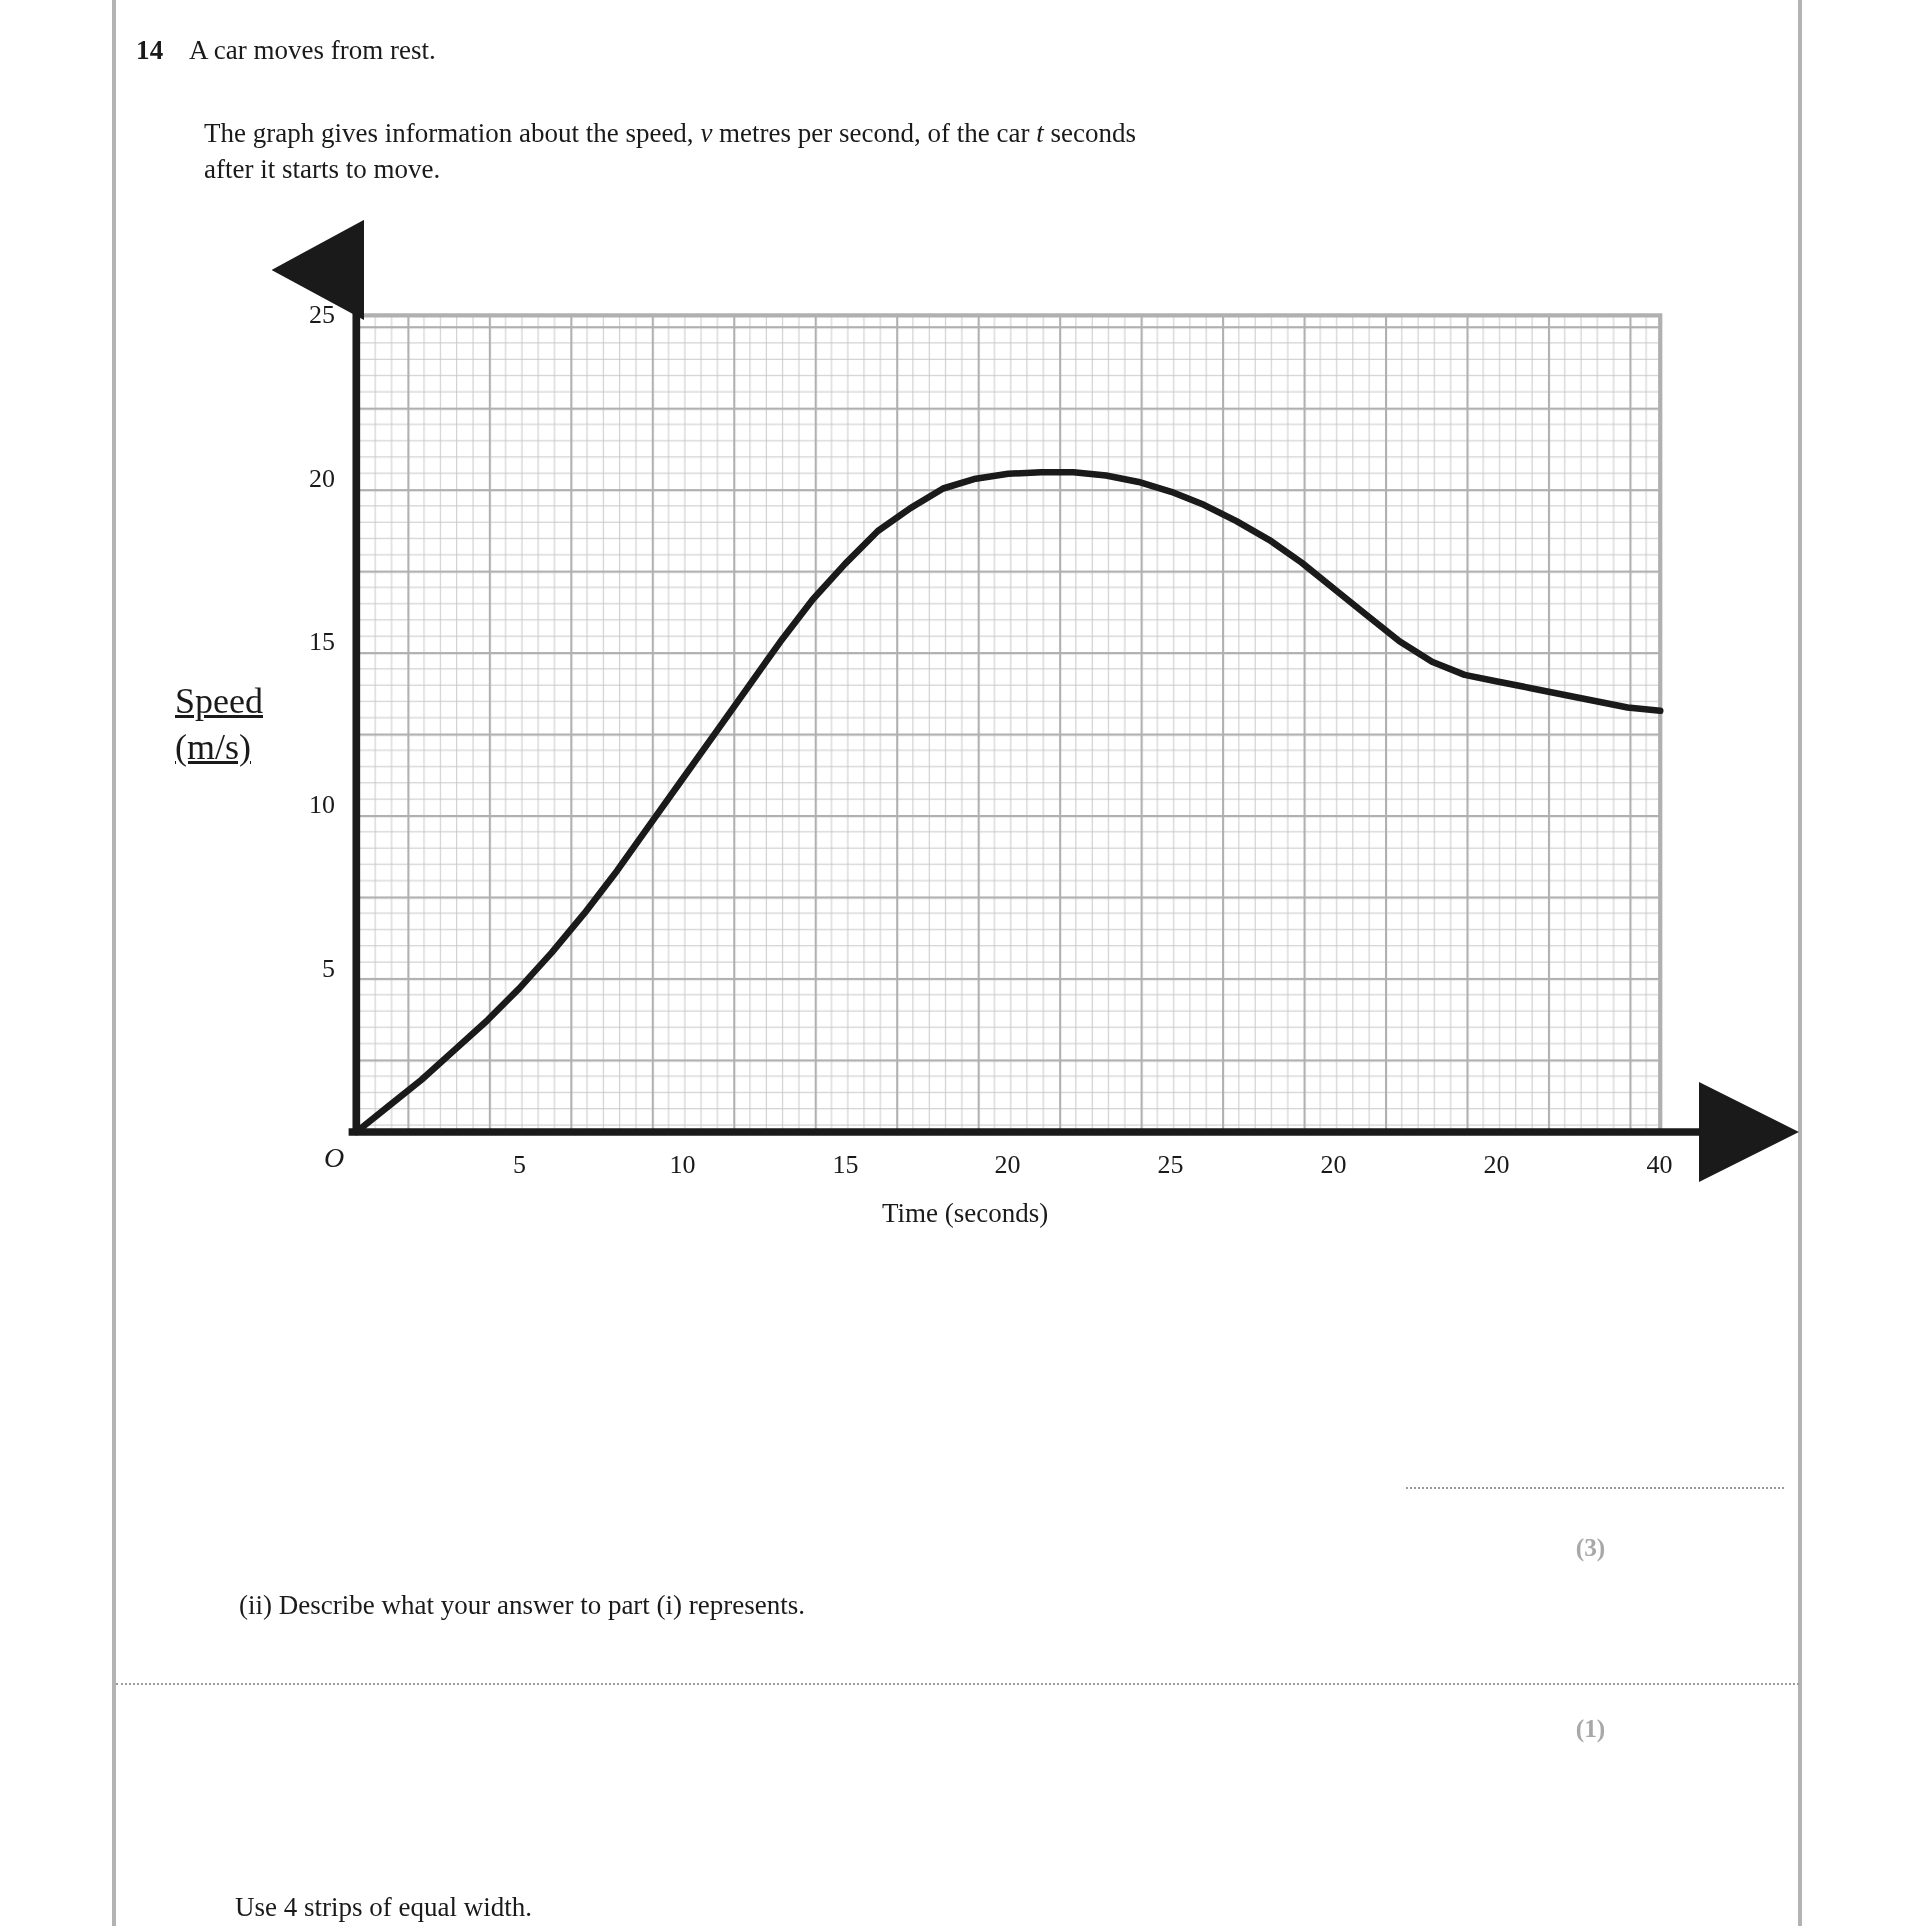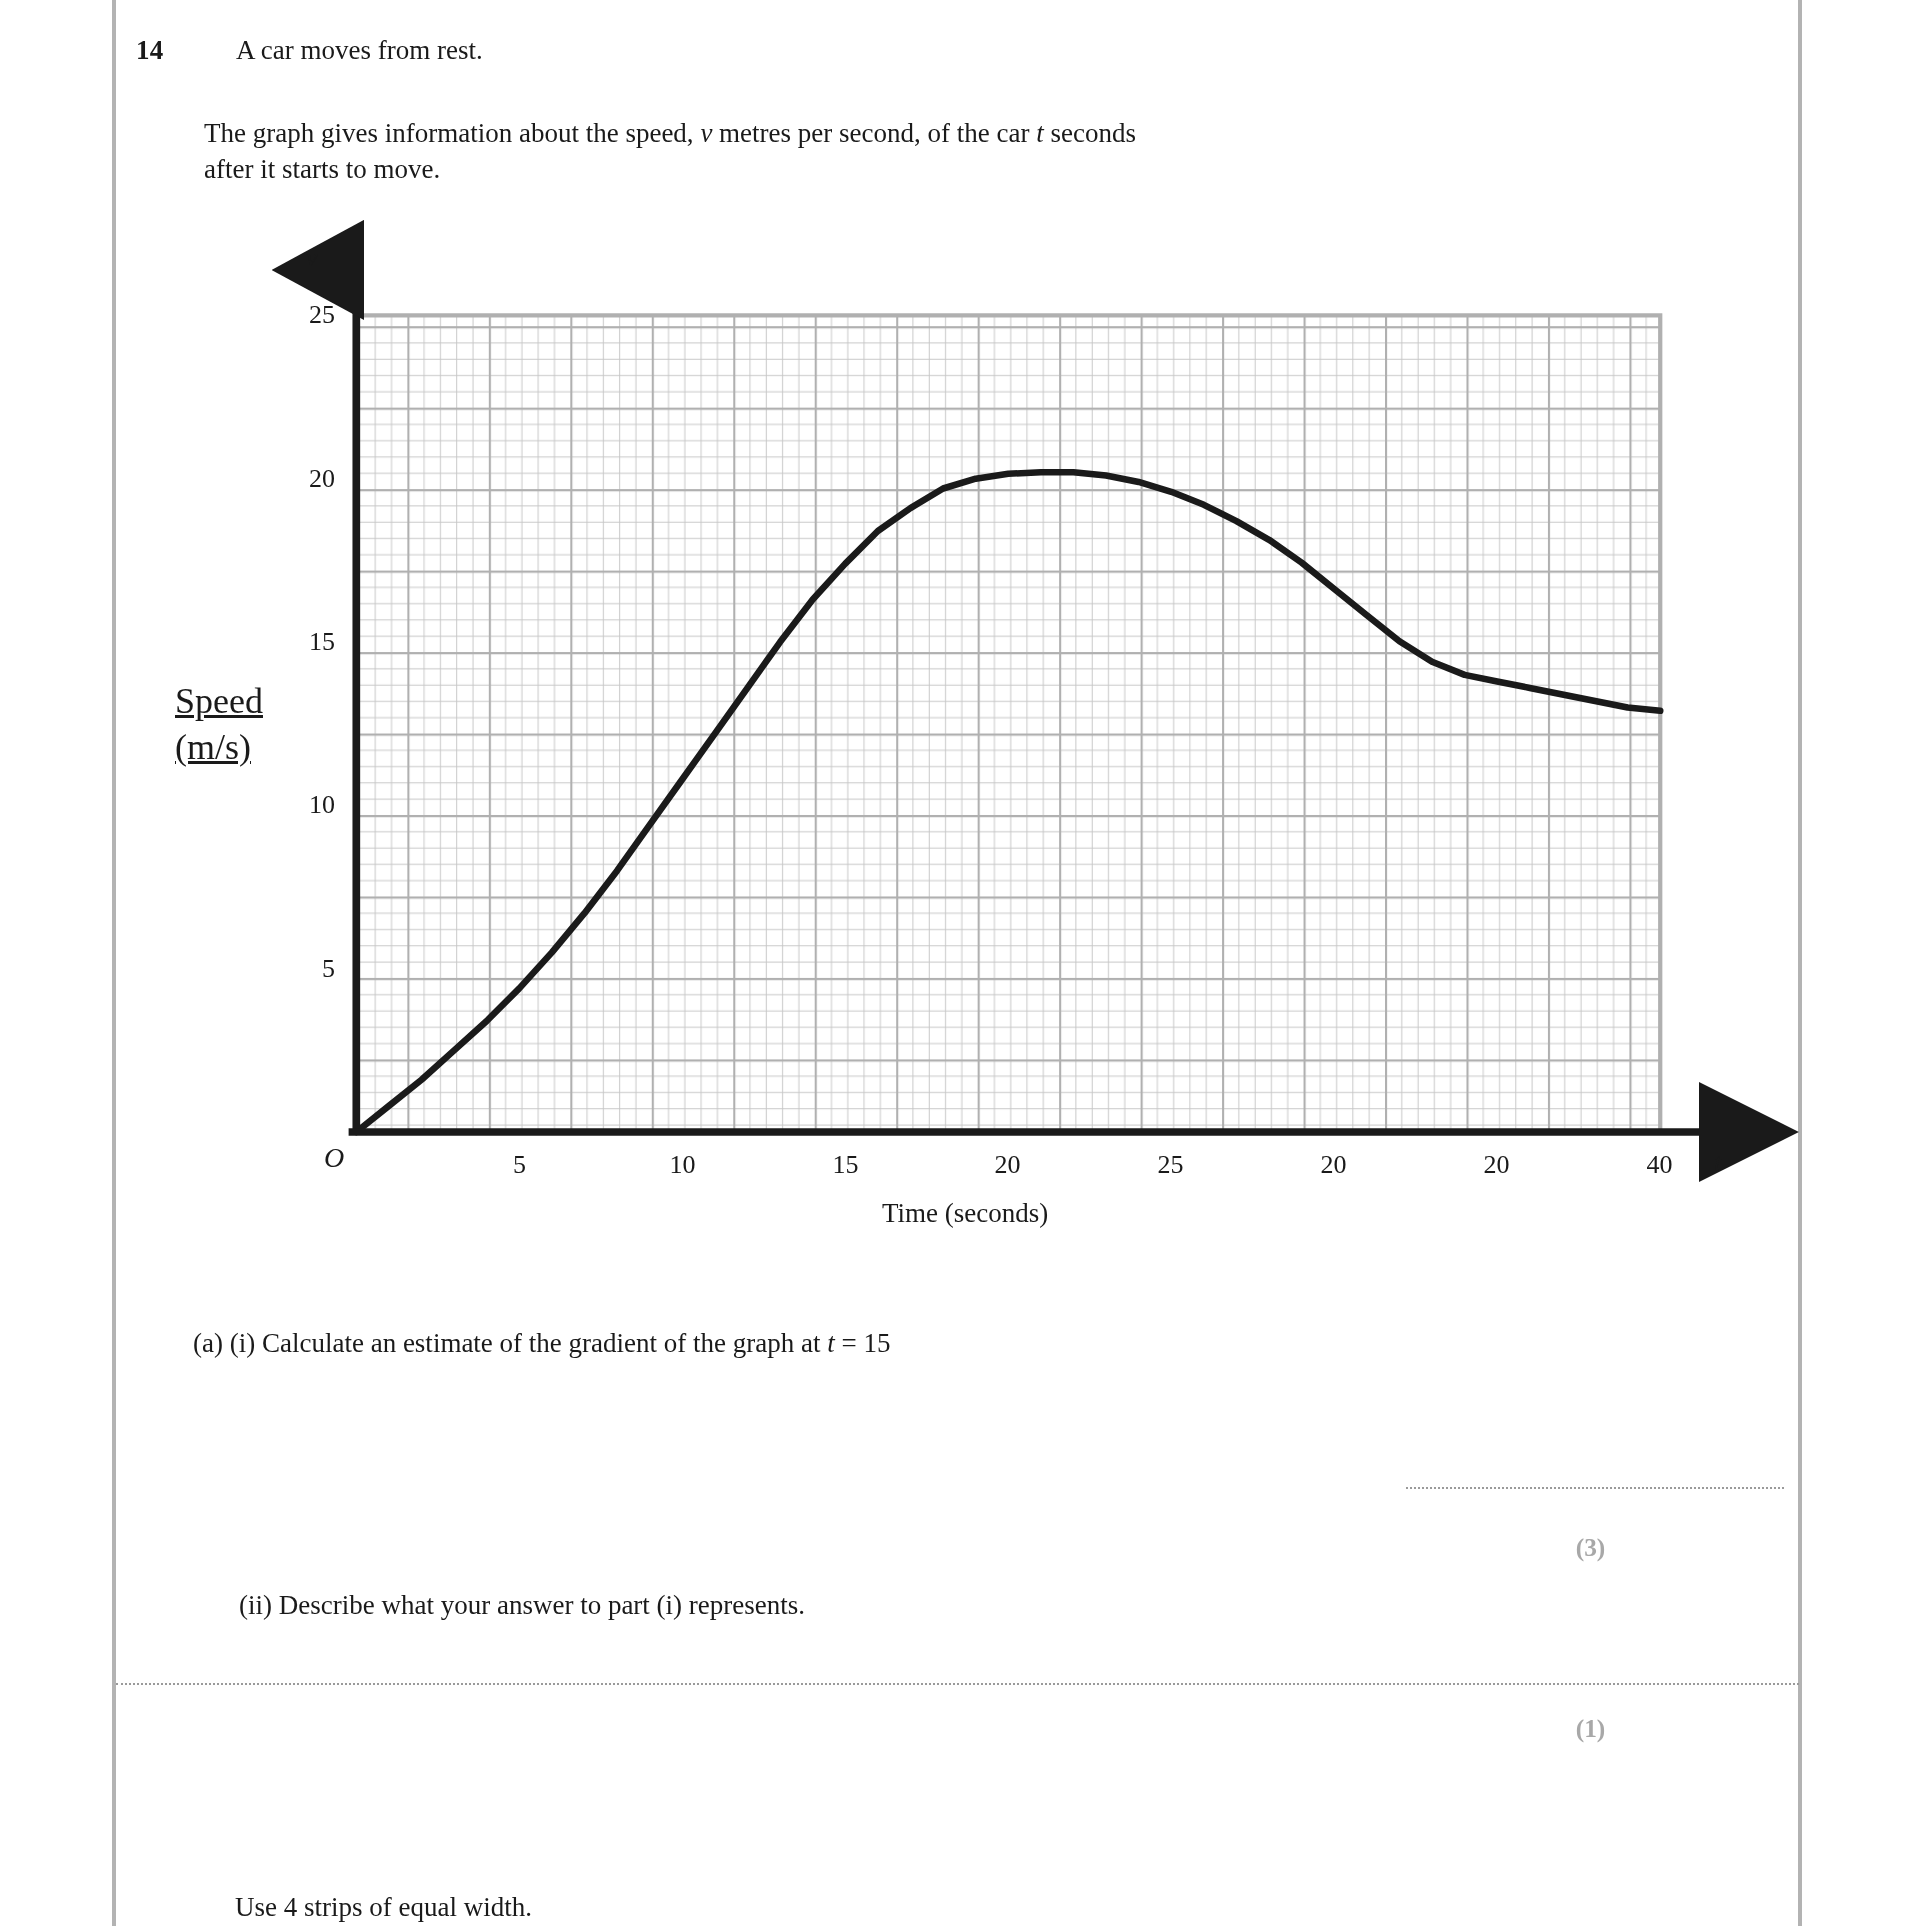--- a/index.html
+++ b/index.html
@@ -14,21 +14,21 @@
 
   
   .rule-left  { position:absolute; left:112px; top:0; width:3.5px; height:2382px; background:#b3b3b3; }
   .rule-right { position:absolute; left:1798px; top:0; width:3.5px; height:2382px; background:#b3b3b3; }
 
   
   .qnum {
     position:absolute; left:136px; top:35px;
     font-size:27px; font-weight:bold; letter-spacing:0.2px;
   }
-  .lead1 { position:absolute; left:189px; top:35px; font-size:27px; white-space:nowrap;margin-left:47px; }
+  .lead1 { position:absolute; left:189px; top:35px; font-size:27px; white-space:nowrap; }
   .lead2 { position:absolute; left:197px; top:116px; font-size:27px; white-space:nowrap; line-height:1.32;margin-left:7px; }
   i.m { font-style:italic; }
 
   
   #graph { position:absolute; left:0; top:0; width:1911px; height:1291px; }
 
   .axis-label-v { position:absolute; left:306px; top:243px; font-size:26px; font-style:italic; }
   .axis-label-t { position:absolute; left:1714px; top:1148px; font-size:26px; font-style:italic; }
   .axis-label-O { position:absolute; left:324px; top:1142px; font-size:28px; font-style:italic; }
   .speed-label  { position:absolute; left:175px; top:678px; font-size:36px; line-height:1.28; text-align:left;text-decoration:underline; }
@@ -137,23 +137,20 @@
     <div class="xtick" style="left:485px; top:1150px;">5</div>
     <div class="xtick" style="left:648px; top:1150px;">10</div>
     <div class="xtick" style="left:811px; top:1150px;">15</div>
     <div class="xtick" style="left:973px; top:1150px;">20</div>
     <div class="xtick" style="left:1136px; top:1150px;">25</div>
     <div class="xtick" style="left:1299px; top:1150px;">20</div>
     <div class="xtick" style="left:1462px; top:1150px;">20</div>
     <div class="xtick" style="left:1625px; top:1150px;">40</div>
   </div>
 
-  <div class="part pa-i">
-    <span>(a)  (i)  Calculate an estimate of the gradient of the graph at </span><i class="m">t</i><span> = 15</span>
-  </div>
   <div class="dotline dl-a1"></div>
   <div class="marks m-a1">(3)</div>
 
   <div class="part pa-ii">(ii)  Describe what your answer to part (i) represents.</div>
   <div class="dotline dl-a2"></div>
   <div class="marks m-a2">(1)</div>
 
   <div class="part pb">
     <br>
     <span style="display:inline-block;margin-left:42px;text-align:right;">Use 4 strips of equal width.</span>

